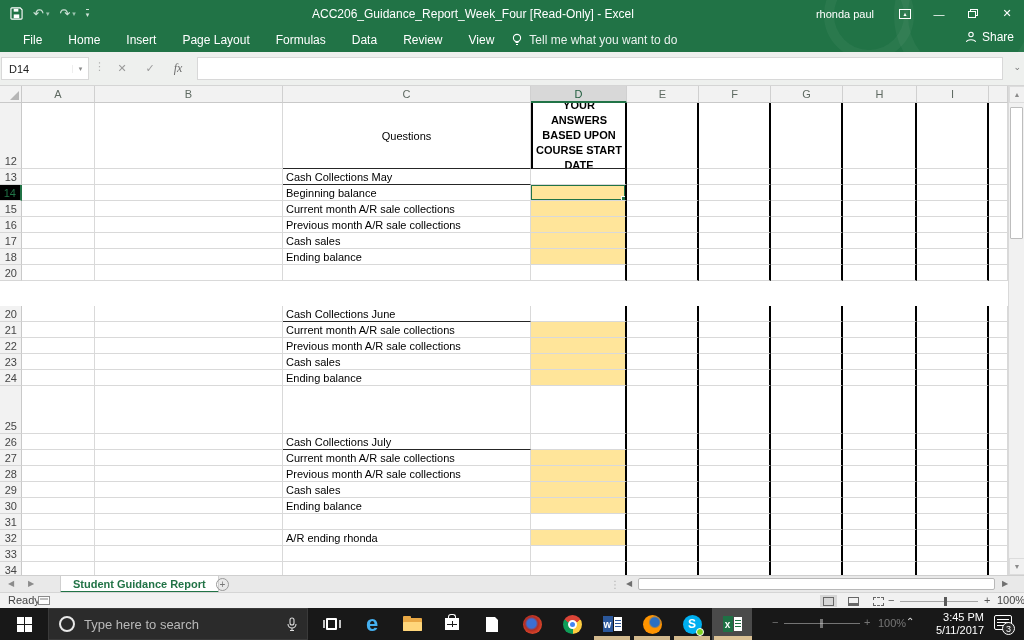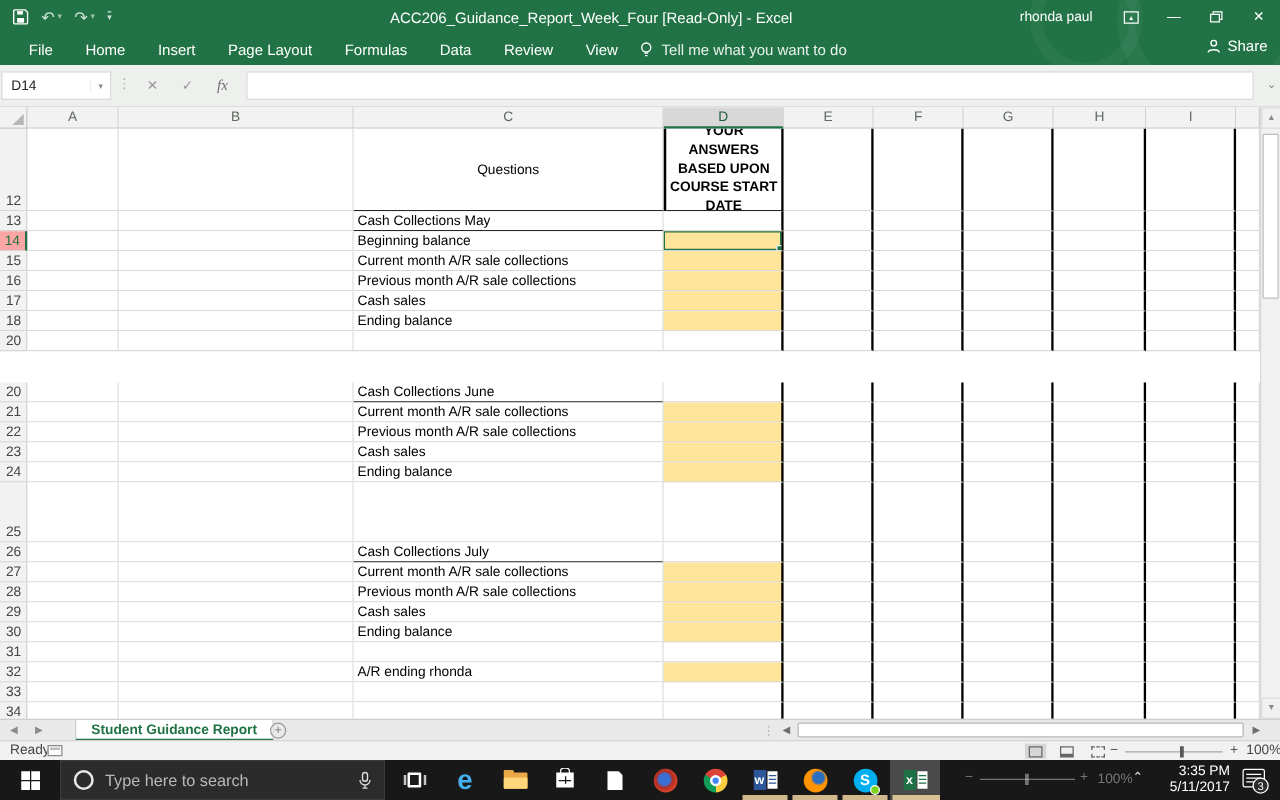--- a/index.html
+++ b/index.html
@@ -42,21 +42,21 @@
 
   
   #grid { position:absolute; left:0; top:86px; width:1008px; height:489px; background:#fff; }
   #colheaders { display:flex; height:17px; }
   .corner { width:22px; height:17px; background:#f2f2f2; border-right:1px solid #c9c9c9; border-bottom:1px solid #c9c9c9; position:relative; }
   .corner::after { content:""; position:absolute; right:2px; bottom:2px; border-left:9px solid transparent; border-bottom:9px solid #b6b6b6; }
   .colhdr { height:17px; background:#f2f2f2; border-right:1px solid #d0d0d0; border-bottom:1px solid #c9c9c9; font-size:11px; color:#5f6a62; display:flex; align-items:center; justify-content:center; }
   .colhdr.sel { background:#d8d8d8; border-bottom:2px solid #217346; color:#1f5c3d; }
   .grow { display:flex; }
   .rowhdr { width:22px; background:#f2f2f2; border-right:1px solid #c9c9c9; border-bottom:1px solid #d6d6d6; font-size:11px; color:#454545; display:flex; align-items:flex-end; justify-content:flex-end; padding:0 4px 1px 0; }
-  .rowhdr.sel { color:#217346; background:#fca5a5; border-right:2px solid #217346; }
+  .rowhdr.sel { color:#217346; background:#000000; border-right:2px solid #217346; }
   .cell { border-right:1px solid #d9d9d9; border-bottom:1px solid #d9d9d9; font-size:11px; color:#000; overflow:hidden; white-space:nowrap; padding-left:3px; display:flex; align-items:center; background:#fff; position:relative; }
   .cell.thick { border-right:2px solid #000; }
   .cell.thickL { border-left:2px solid #000; }
   .cell.hdrline { border-bottom:1px solid #262626; }
   .cell.sectline { border-bottom:1px solid #262626; }
   .cell.yellow { background:#ffe59a; }
   .cell.center { justify-content:center; padding-left:0; }
   .cell.answers { font-weight:700; text-align:center; white-space:normal; line-height:15px; align-items:center; justify-content:center; padding:0 2px; }
   .cell.selcell::after { content:""; position:absolute; left:-1px; top:-1px; right:-1px; bottom:-1px; border:2px solid #217346; pointer-events:none; }
   .cell.selcell::before { content:""; position:absolute; right:-2px; bottom:-2px; width:4px; height:4px; background:#217346; border:1px solid #fff; z-index:2; }
@@ -681,21 +681,21 @@
     <span class="ghost" style="left:820px;top:11px;width:3px;height:9px;background:#cfcfcf;"></span>
     <span class="ghost" style="left:864px;top:8px;">+</span>
     <span class="ghost" style="left:878px;top:9px;">100%</span>
     <span class="ghost-strip" style="left:594px;width:36px;"></span>
     <span class="ghost-strip" style="left:634px;width:36px;"></span>
     <span class="ghost-strip" style="left:674px;width:36px;"></span>
     <span class="ghost-strip" style="left:714px;width:38px;"></span>
 
     <span id="tray-chevron">⌃</span>
     <div id="clock">
-      <div>3:35 PM</div>
+      <div>3:45 PM</div>
       <div>5/11/2017</div>
     </div>
     <span id="actioncenter">
         <i style="top:3px;"></i>
         <i style="top:6px;"></i>
         <i style="top:9px;"></i>
       </span>
     <span id="ac-badge">3</span>
   </div>
 

